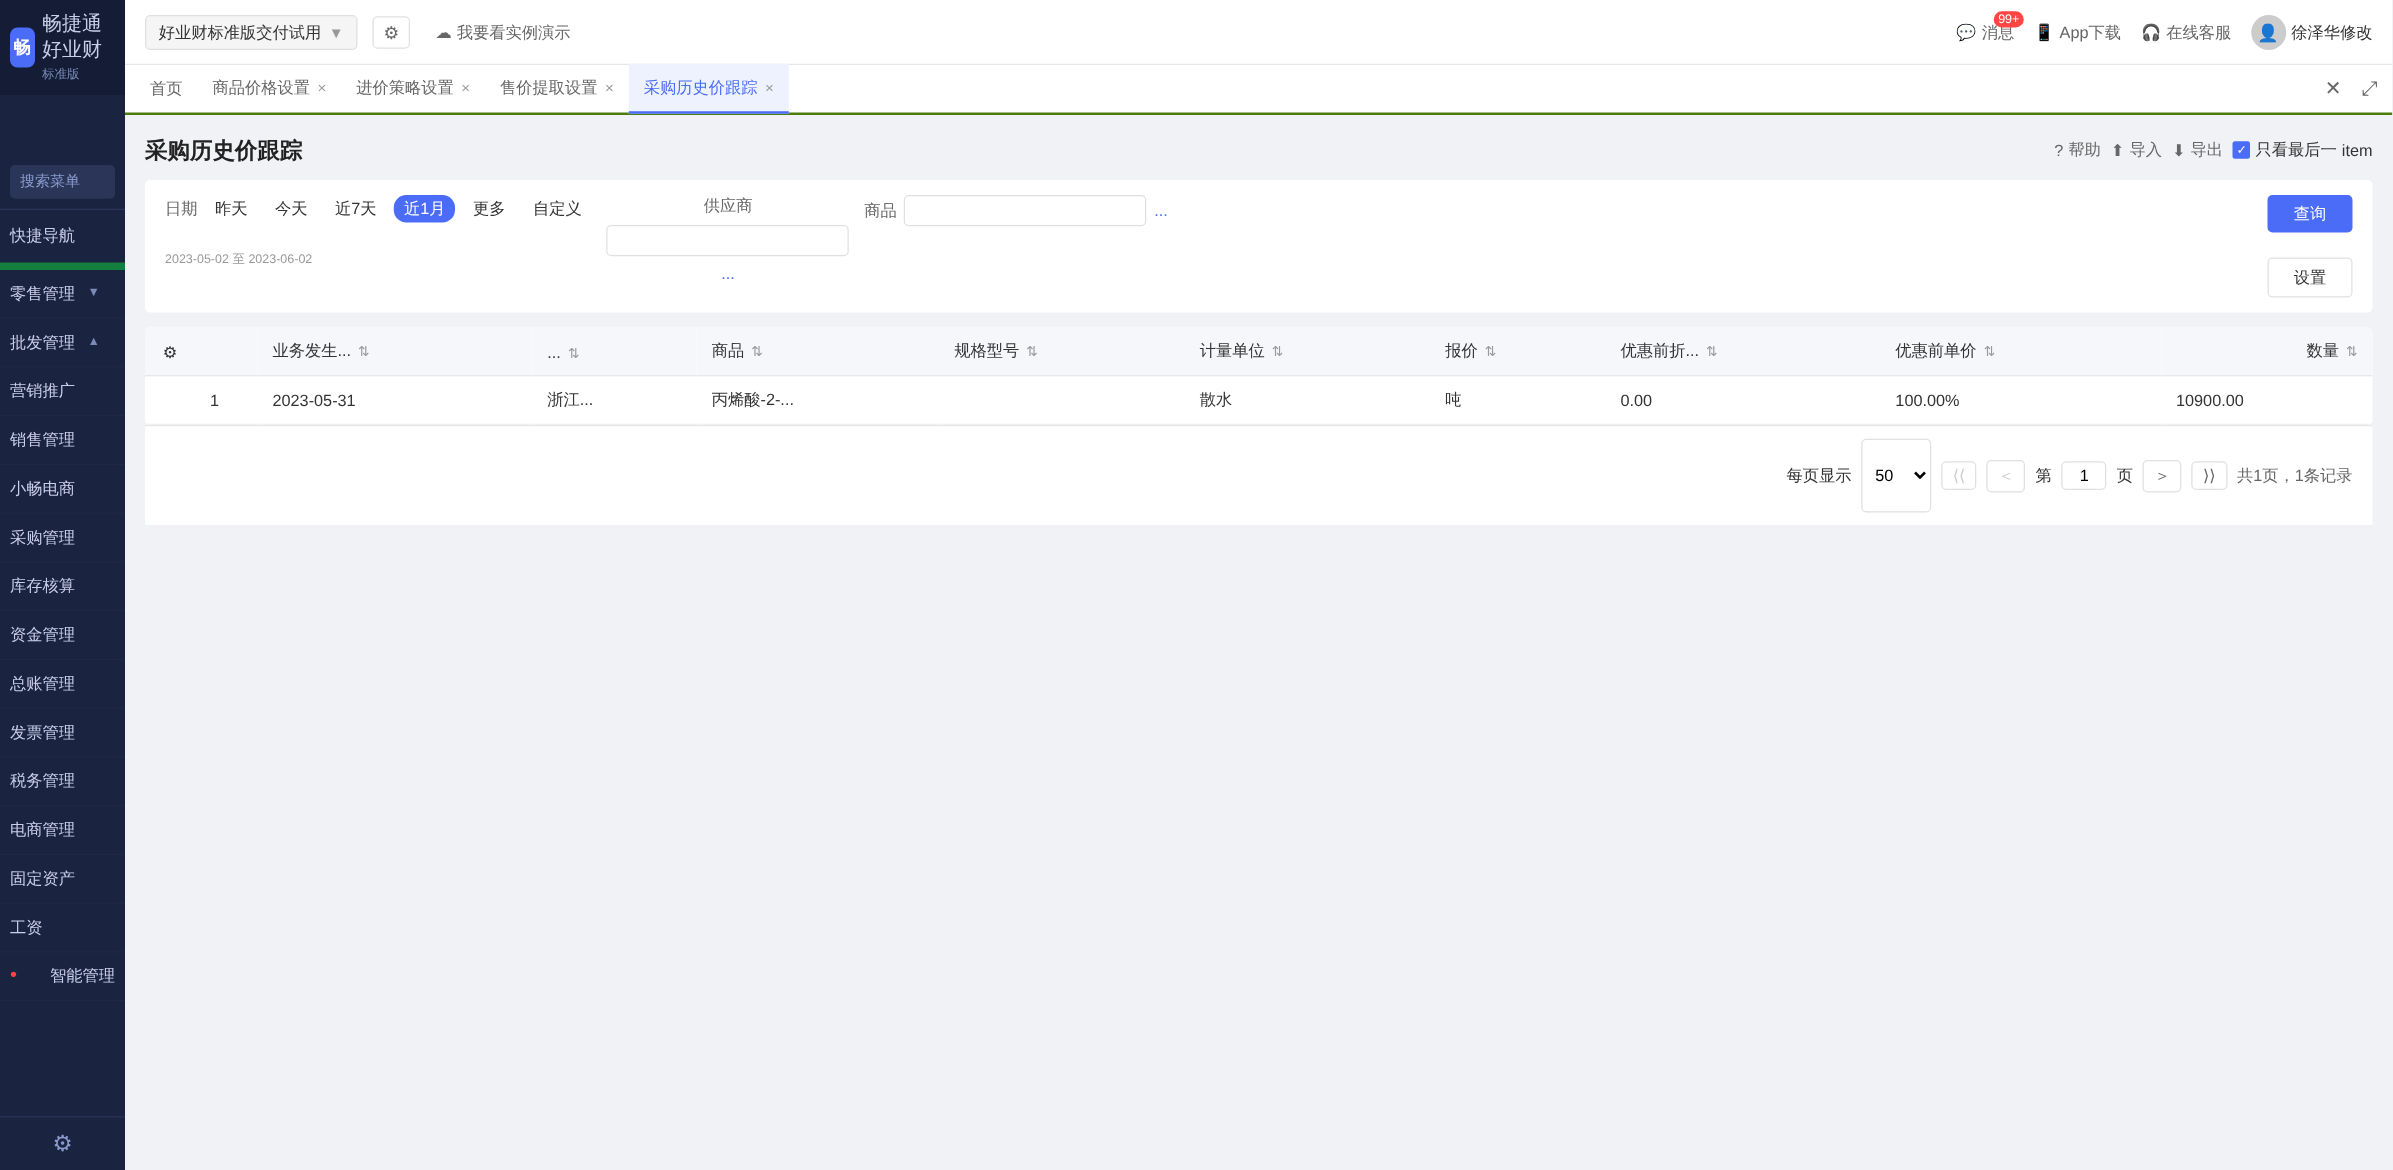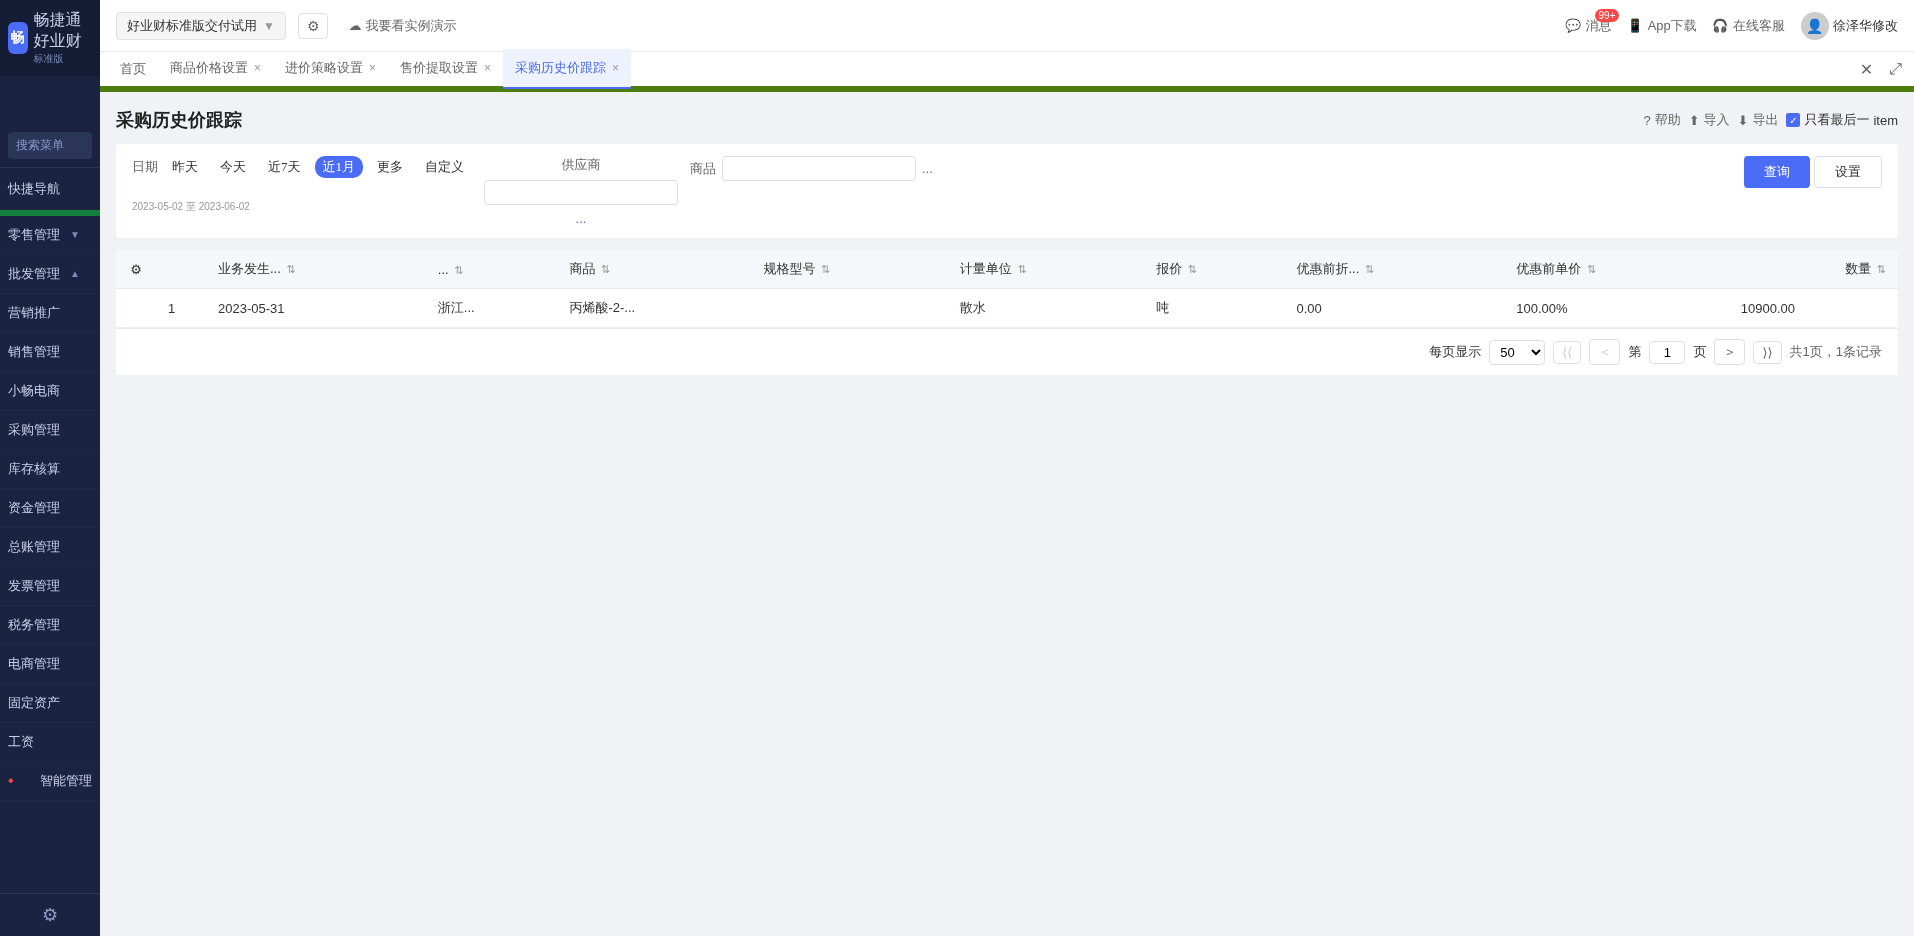--- a/index.html
+++ b/index.html
@@ -120,21 +120,21 @@
       width: 28px; height: 28px; border-radius: 50%;
       background: #ccc; display: flex; align-items: center; justify-content: center;
       font-size: 14px; color: #666;
     }
 
     
     .tab-bar {
       background: white;
       display: flex;
       align-items: center;
-      border-bottom: 6px solid #4d7c0f;
+      border-bottom: 2px solid #4d7c0f;
       padding: 0 8px;
       height: 40px;
       gap: 0;
     }
     .tab {
       display: flex; align-items: center; gap: 6px;
       padding: 0 12px;
       height: 40px;
       cursor: pointer;
       font-size: 13px;
@@ -207,21 +207,21 @@
       background: #4a6cf7; color: white; border-radius: 10px;
     }
     .date-range { font-size: 10px; color: #999; margin-top: 18px; }
     .filter-input-wrap {
       display: flex; align-items: center; gap: 4px;
       border: 1px solid #e0e0e0; border-radius: 4px; padding: 4px 8px;
       background: white; min-width: 160px;
     }
     .filter-input { border: none; outline: none; font-size: 13px; flex: 1; }
     .filter-more { color: #4a6cf7; font-size: 13px; cursor: pointer; }
-    .filter-actions { display: flex; flex-direction: row; gap: 4px; margin-left: auto; }
+    .filter-actions { display: flex; flex-direction: column; gap: 20px; margin-left: auto; }
     .btn-primary {
       background: #4a6cf7; color: white; border: none; border-radius: 4px;
       padding: 6px 20px; cursor: pointer; font-size: 13px;
     }
     .btn-default {
       background: white; color: #333; border: 1px solid #e0e0e0; border-radius: 4px;
       padding: 6px 20px; cursor: pointer; font-size: 13px;
     }
 
     
@@ -261,21 +261,21 @@
       border-top: 1px solid #e8e8e8;
       padding: 10px 16px;
       display: flex;
       align-items: center;
       justify-content: flex-end;
       gap: 8px;
       font-size: 13px;
       color: #333;
     }
     .pagination-select {
-      border: 1px solid #e0e0e0; border-radius: 4px; padding: 3px 6px;
+      border: 1px solid #e0e0e0; border-radius: 4px; padding: 20px 6px;
       font-size: 13px; background: white;
     }
     .pagination-btn {
       background: none; border: 1px solid #e0e0e0; border-radius: 4px;
       padding: 3px 8px; cursor: pointer; color: #666; font-size: 13px;
     }
     .pagination-btn:disabled { color: #ccc; cursor: not-allowed; }
     .pagination-input {
       width: 36px; border: 1px solid #e0e0e0; border-radius: 4px;
       padding: 3px 6px; text-align: center; font-size: 13px;
@@ -443,21 +443,21 @@
           <span>只看最后一</span>
           <span>item</span>
         </div>
       </div>
     </div>
 
     <div class="filter-bar">
       <div class="filter-row">
 
         <div class="filter-group">
-          <div style="display:flex; align-items:center; gap:6px;font-family:Liberation Serif, serif;">
+          <div style="display:flex; align-items:center; gap:6px;">
             <span class="filter-label">日期</span>
             <div class="date-options">
               <span class="date-option">昨天</span>
               <span class="date-option">今天</span>
               <span class="date-option">近7天</span>
               <span class="date-option active">近1月</span>
               <span class="date-option">更多</span>
               <span class="date-option">自定义</span>
             </div>
           </div>

